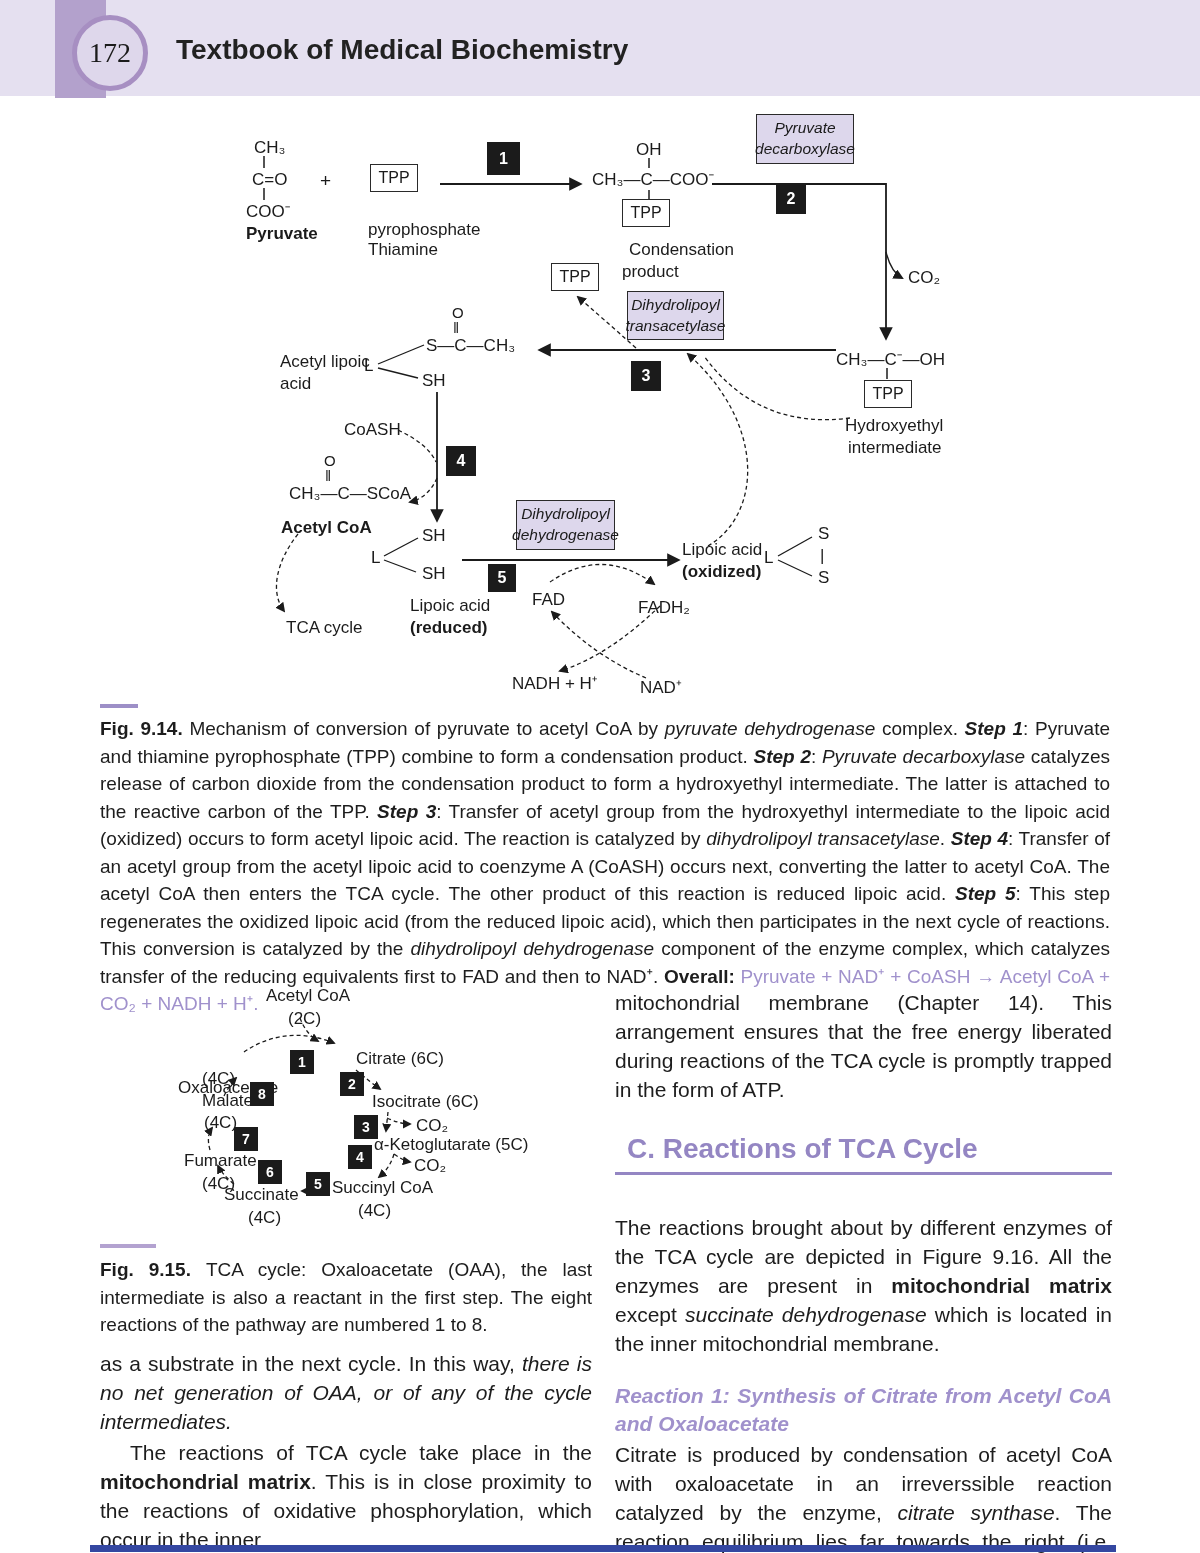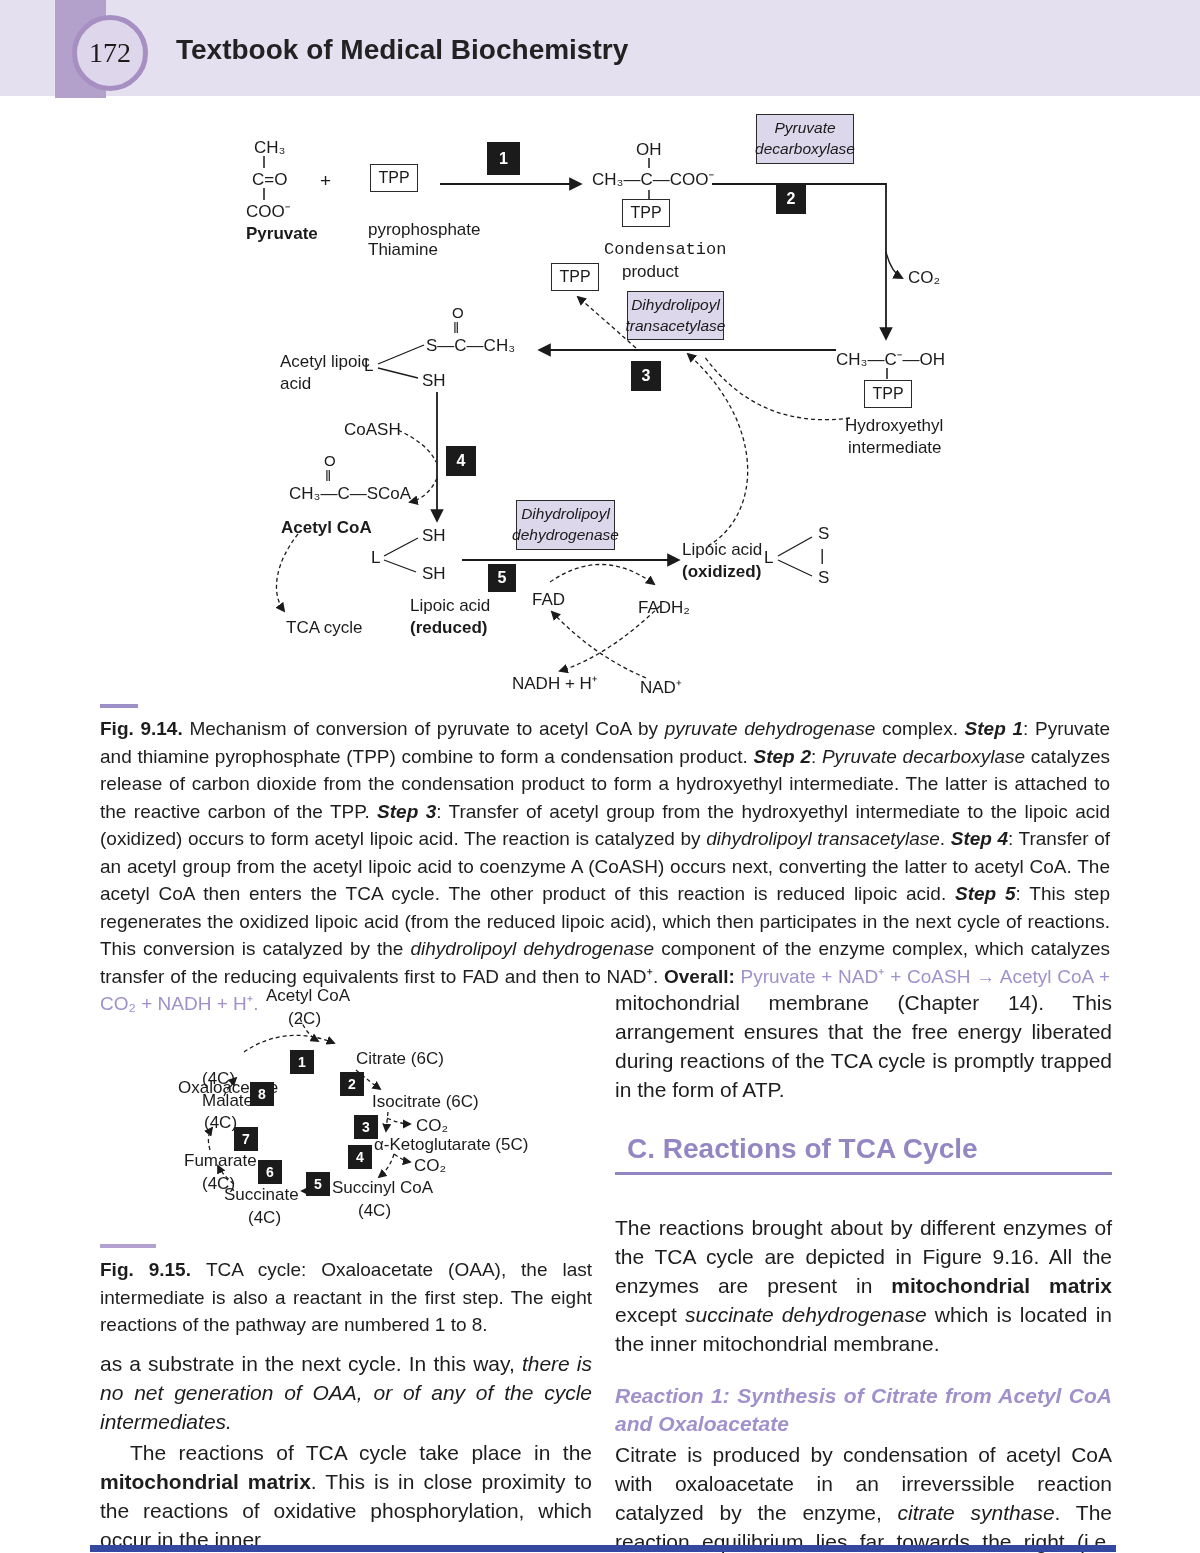--- a/index.html
+++ b/index.html
@@ -132,21 +132,21 @@
       </div>
     <div class="step" style="left:488px;top:464px;width:28px;height:28px;">
         <span>5</span>
       </div>
 
     <span class="lab" style="left:636px;top:40px;">OH</span>
     <span class="lab" style="left:592px;top:70px;">CH₃—C—COO⁻</span>
     <div class="box" style="left:622px;top:99px;width:48px;height:28px;">
       <span>TPP</span>
       </div>
-    <span class="lab" style="left:604px;top:140px;font-family:Liberation Mono, monospace;">Condensation</span>
+    <span class="lab" style="left:629px;top:140px;">Condensation</span>
     <span class="lab" style="left:622px;top:162px;">product</span>
 
     <div class="ebox" style="left:756px;top:14px;width:98px;height:50px;">
       <span>Pyruvate</span>
       <span>decarboxylase</span>
     </div>
     <span class="lab" style="left:908px;top:168px;">CO₂</span>
 
     <span class="lab" style="left:836px;top:250px;">CH₃—C⁻—OH</span>
     <div class="box" style="left:864px;top:280px;width:48px;height:28px;">

